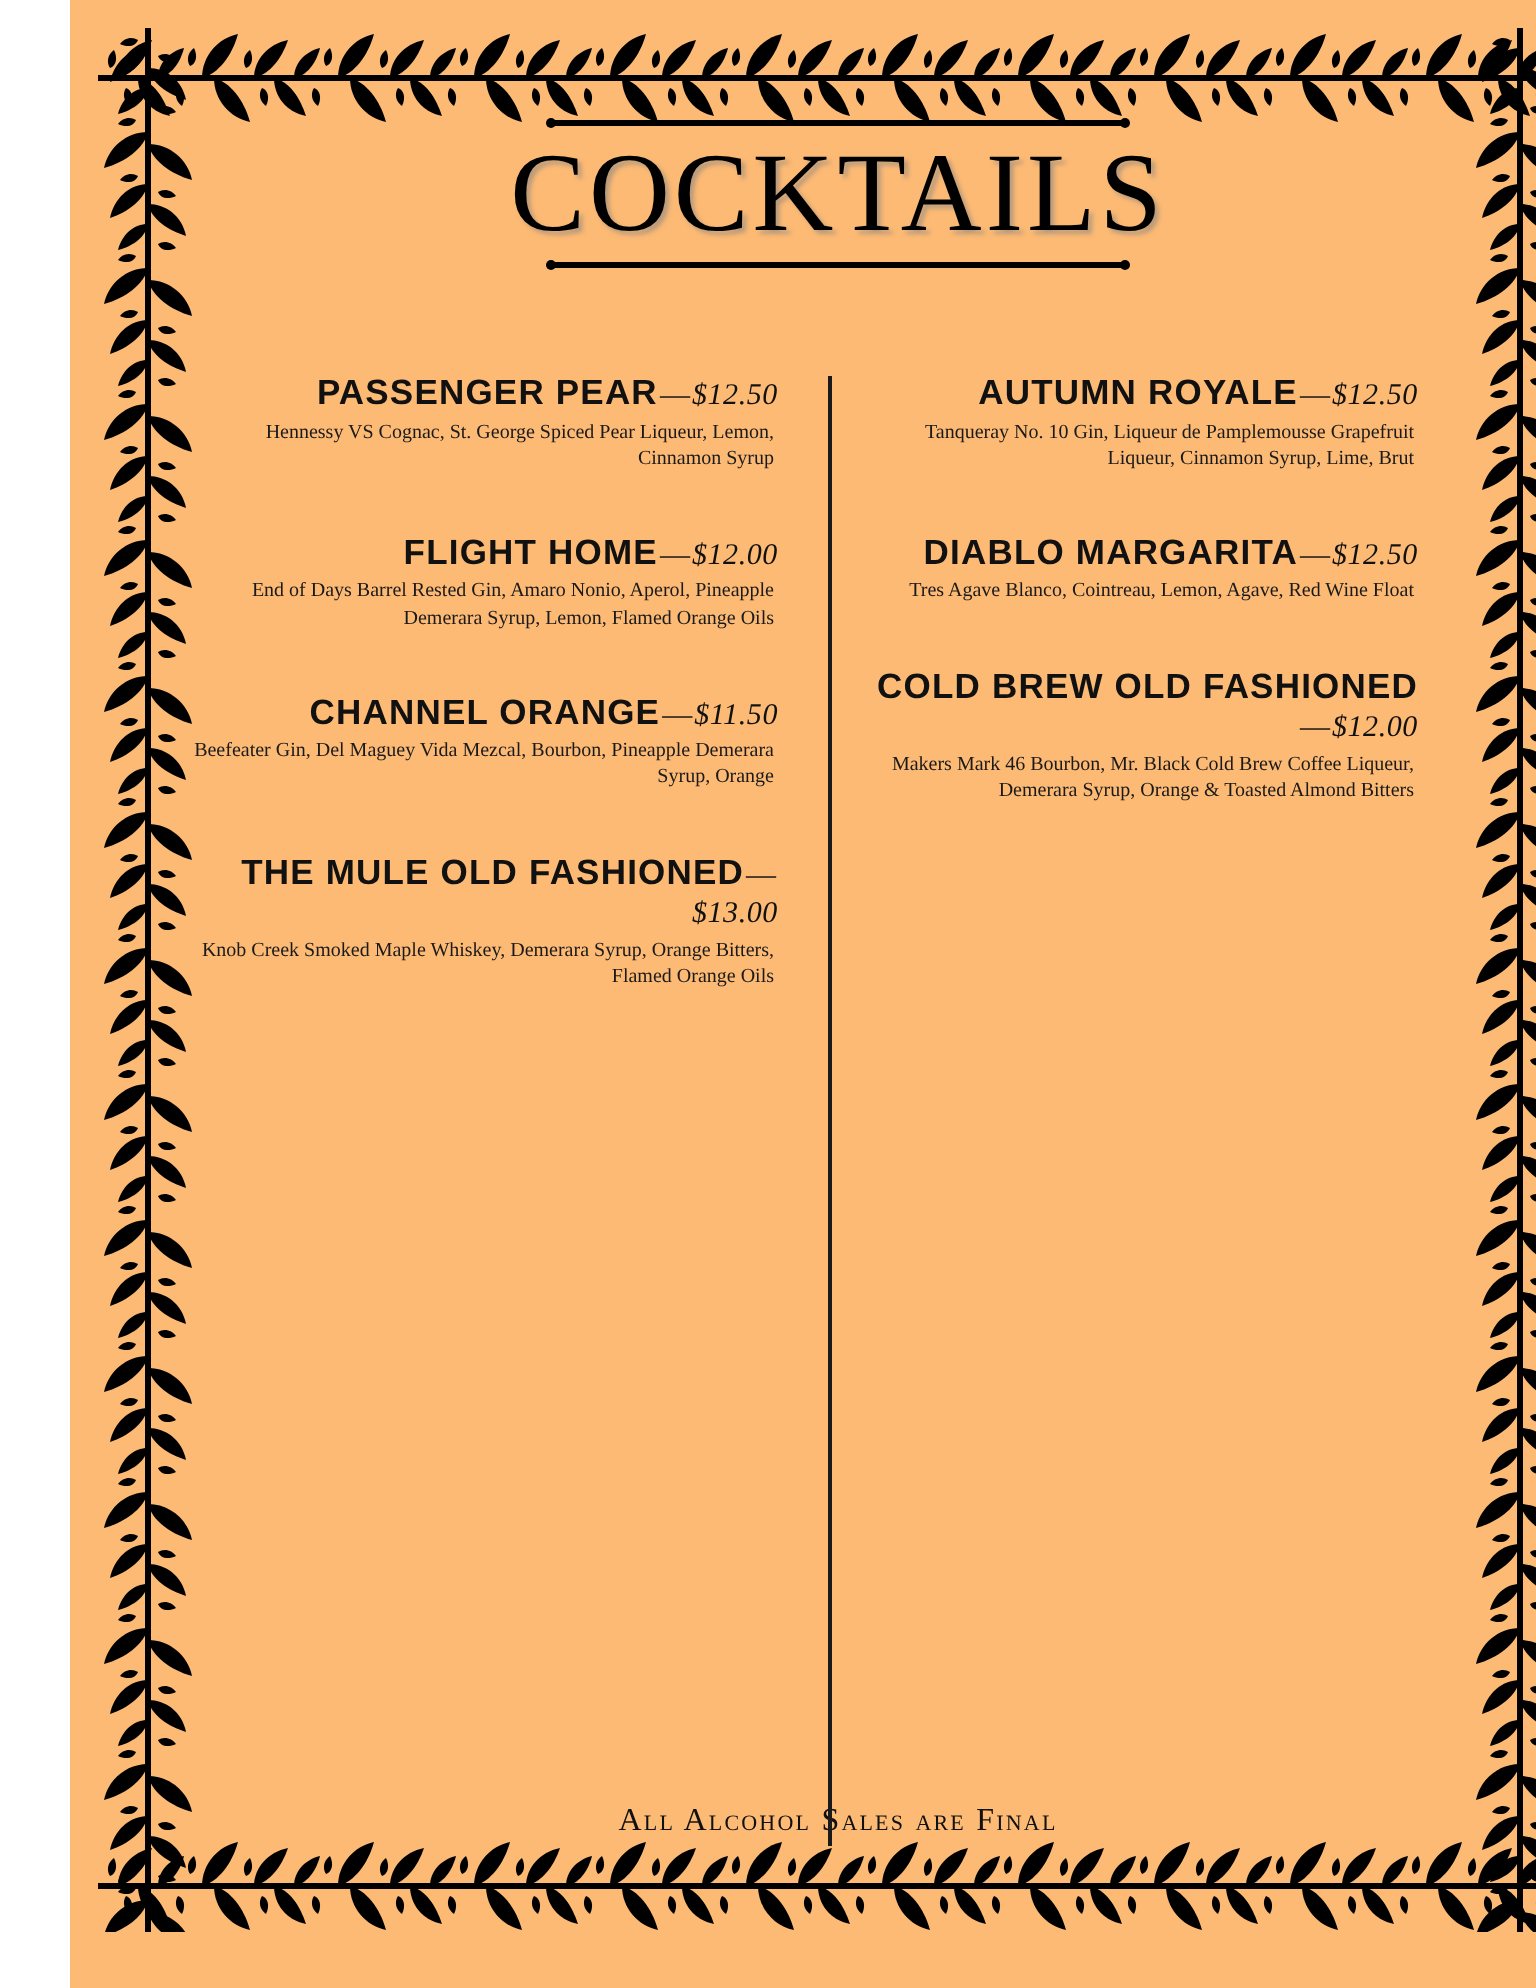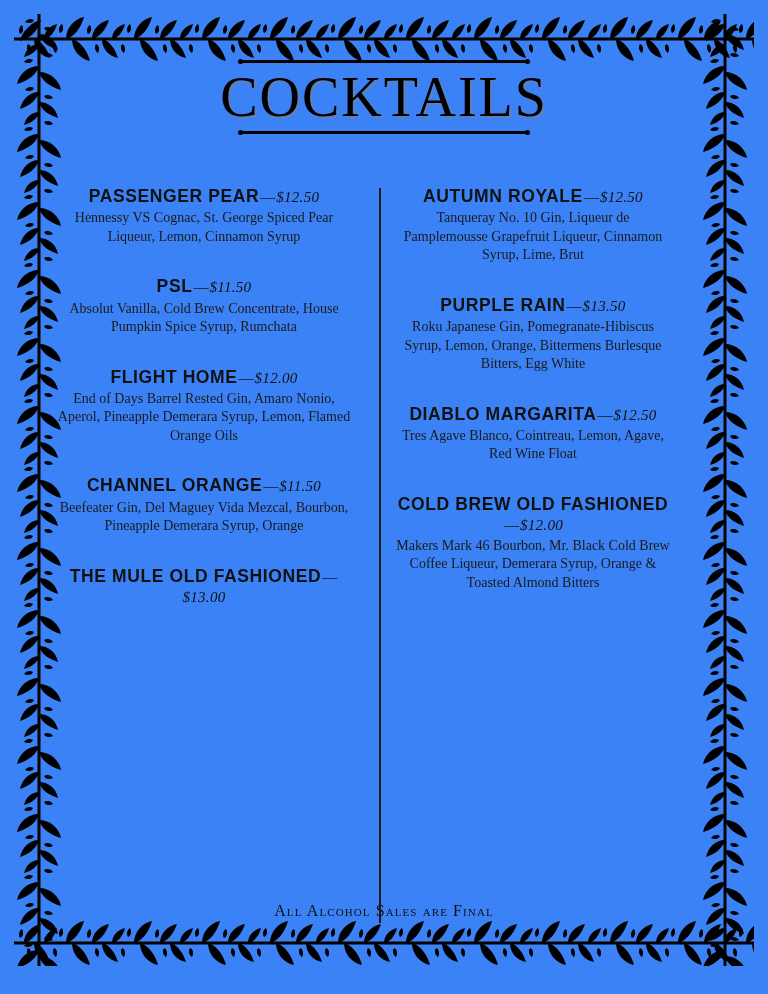--- a/index.html
+++ b/index.html
@@ -14,21 +14,22 @@
     position: relative;
     overflow: hidden;
     font-family: "Liberation Serif", serif;
     color: #111111;
   }
 
   
   .page {
     position: absolute;
     inset: 0;
-    background: #3b82f6;
+    background: #fdba74;
+    margin-left: 35px;
   }
 
   
   .vine {
     position: absolute;
     z-index: 2;
     pointer-events: none;
   }
   .vine-top {
     left: 14px;
@@ -128,21 +129,21 @@
     left: 325px;
     top: 142px;
     width: 2px;
     height: 735px;
     background: #1a1a1a;
     z-index: 1;
   }
 
   
   .item {
-    text-align: center;
+    text-align: right;
     margin-bottom: 26px;
   }
   .item-head {
     margin: 0 0 2px 0;
     line-height: 1.22;
   }
   .item-name {
     font-family: "Liberation Sans", sans-serif;
     font-weight: bold;
     font-size: 17.5px;
@@ -157,21 +158,21 @@
   }
   .item-price {
     font-family: "Liberation Serif", serif;
     font-style: italic;
     font-size: 15px;
     letter-spacing: 0.3px;
     color: #111;
   }
   .item-desc {
     font-family: "Liberation Serif", serif;
-    font-size: 14px;
+    font-size: 10px;
     line-height: 1.32;
     color: #1a1a1a;
     margin: 0;
     padding: 0 2px;
   }
 
   
   .col-left  .item { margin-bottom: 30px; }
   .col-right .item { margin-bottom: 30px; }
 
@@ -299,65 +300,54 @@
     <div class="columns">
 
       <div class="col col-left">
         <div class="item">
           <p class="item-head">
             <span class="item-name">PASSENGER PEAR</span><span class="item-dash">—</span><span class="item-price">$12.50</span>
           </p>
           <p class="item-desc">Hennessy VS Cognac, St. George Spiced Pear Liqueur, Lemon, Cinnamon Syrup</p>
         </div>
 
-        <div class="item">
-          <p class="item-head">
-            <span class="item-name">PSL</span><span class="item-dash">—</span><span class="item-price">$11.50</span>
-          </p>
-          <p class="item-desc">Absolut Vanilla, Cold Brew Concentrate, House Pumpkin Spice Syrup, Rumchata</p>
-        </div>
 
         <div class="item">
           <p class="item-head">
             <span class="item-name">FLIGHT HOME</span><span class="item-dash">—</span><span class="item-price">$12.00</span>
           </p>
           <p class="item-desc">End of Days Barrel Rested Gin, Amaro Nonio, Aperol, Pineapple Demerara Syrup, Lemon, Flamed Orange Oils</p>
         </div>
 
         <div class="item">
           <p class="item-head">
             <span class="item-name">CHANNEL ORANGE</span><span class="item-dash">—</span><span class="item-price">$11.50</span>
           </p>
           <p class="item-desc">Beefeater Gin, Del Maguey Vida Mezcal, Bourbon, Pineapple Demerara Syrup, Orange</p>
         </div>
 
 
         <div class="item">
           <p class="item-head">
             <span class="item-name">THE MULE OLD FASHIONED</span><span class="item-dash">—</span><span class="item-price">$13.00</span>
           </p>
+          <p class="item-desc">Knob Creek Smoked Maple Whiskey, Demerara Syrup, Orange Bitters, Flamed Orange Oils</p>
         </div>
       </div>
 
       <div class="col col-right">
 
         <div class="item">
           <p class="item-head">
             <span class="item-name">AUTUMN ROYALE</span><span class="item-dash">—</span><span class="item-price">$12.50</span>
           </p>
           <p class="item-desc">Tanqueray No. 10 Gin, Liqueur de Pamplemousse Grapefruit Liqueur, Cinnamon Syrup, Lime, Brut</p>
         </div>
 
 
-        <div class="item">
-          <p class="item-head">
-            <span class="item-name">PURPLE RAIN</span><span class="item-dash">—</span><span class="item-price">$13.50</span>
-          </p>
-          <p class="item-desc">Roku Japanese Gin, Pomegranate-Hibiscus Syrup, Lemon, Orange, Bittermens Burlesque Bitters, Egg White</p>
-        </div>
 
         <div class="item">
           <p class="item-head">
             <span class="item-name">DIABLO MARGARITA</span><span class="item-dash">—</span><span class="item-price">$12.50</span>
           </p>
           <p class="item-desc">Tres Agave Blanco, Cointreau, Lemon, Agave, Red Wine Float</p>
         </div>
 
         <div class="item">
           <p class="item-head">

